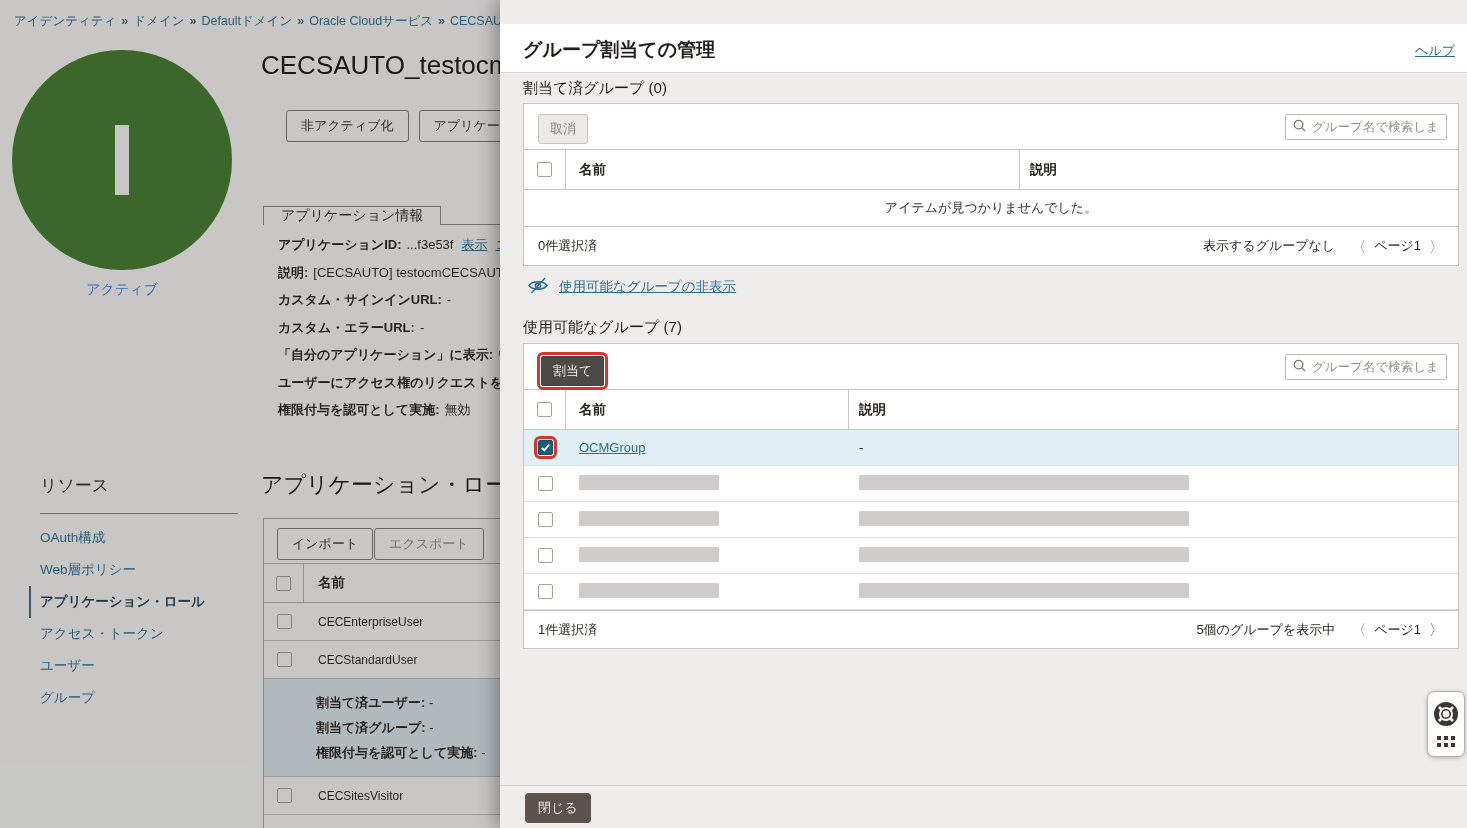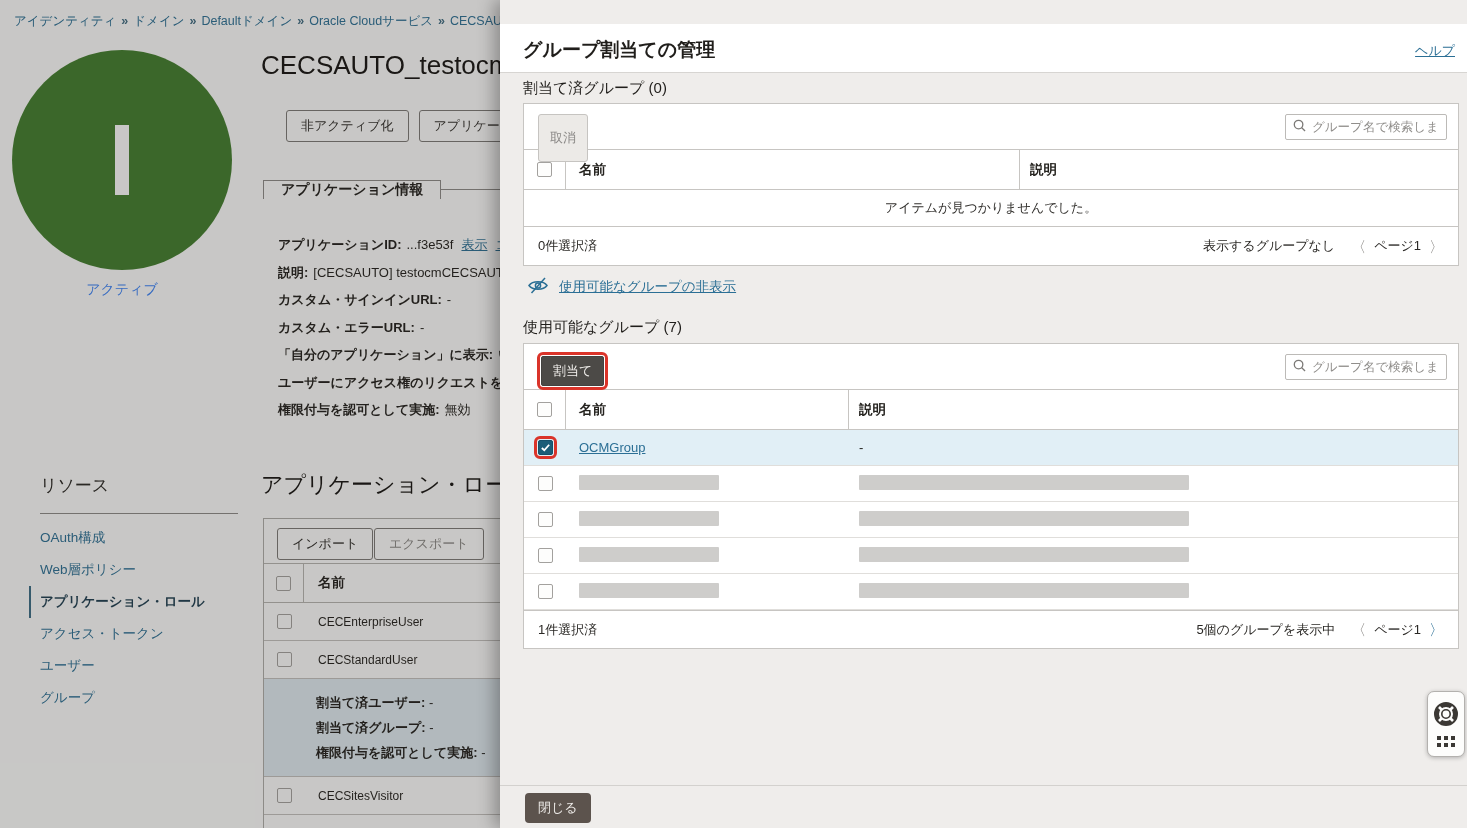--- a/index.html
+++ b/index.html
@@ -17,21 +17,21 @@
   .bgpage { position:absolute; inset:0; z-index:1; }
   .breadcrumb { position:absolute; left:14px; top:13px; font-size:12.5px; white-space:nowrap; }
   .breadcrumb a { color:#2b6f95; text-decoration:none; }
   .breadcrumb .sep { color:#3f6b82; margin:0 5px; font-weight:700; }
   .avatar { position:absolute; left:12px; top:50px; width:220px; height:220px; border-radius:50%; background:#417d2d; }
   .avatar .ibar { position:absolute; left:50%; top:75px; width:14px; height:70px; background:#fdfdfc; transform:translateX(-50%); }
   .avatar-status { position:absolute; left:12px; top:281px; width:220px; text-align:center; font-size:14px; color:#3b82f6; }
   .page-title { position:absolute; left:261px; top:50px; font-size:26px; color:#141210; white-space:nowrap; }
   .bg-actions { position:absolute; left:263px; top:110px; display:flex; gap:10px;margin-left:23px; }
   .btn-outline { border:1px solid #7b7976; background:#fdfdfc; color:#2f2d2a; font-size:13px; padding:6px 14px; border-radius:3px; white-space:nowrap; }
-  .tabstrip { position:absolute; left:263px; top:171px; width:340px; display:flex; align-items:center; height:36px;font-weight:bold; }
+  .tabstrip { position:absolute; left:263px; top:189px; width:340px; display:flex; align-items:flex-end; height:36px; }
   .tab { border:1px solid #8c8a87; border-bottom:none; padding:0 17px; display:flex; align-items:center; font-size:14px; color:#201e1b; }
   .tabline { flex:1; border-bottom:1px solid #8c8a87; }
   .info { position:absolute; left:278px; top:231px; font-size:13px; line-height:27.5px; white-space:nowrap; }
   .info b { font-weight:700; }
   .info .val { margin-left:5px; }
   .info a { color:#2b6f95; margin-left:8px; }
   .resources { position:absolute; left:40px; top:474px; width:200px; }
   .res-title { font-size:17px; color:#2a2825; }
   .res-rule { border:none; border-top:1px solid #8c8a87; margin:16px 0 8px 0; width:198px; }
   .res-item { height:32px; display:flex; align-items:center; font-size:13.5px; color:#2b6f95; cursor:pointer; }
@@ -58,21 +58,21 @@
   .red-ring { outline:3px solid #da342a; outline-offset:1px; }
 
   
   .drawer { position:absolute; left:500px; top:0; width:967px; height:828px; background:#efedeb; z-index:10; box-shadow:-6px 0 16px rgba(0,0,0,.3); }
   .d-header { position:absolute; top:0; left:0; right:0; height:49px; background:#fff; border-bottom:1px solid #d7d5d2;margin-top:24px; }
   .d-title { position:absolute; left:23px; top:13px; font-size:19px; font-weight:700; color:#201e1b; }
   .help-link { position:absolute; right:12px; top:18px; font-size:13px; color:#2b6f95; }
   .sec-label { position:absolute; left:23px; font-size:15px; color:#201e1b; }
   .card { position:absolute; left:23px; right:8px; background:#fff; border:1px solid #c7c5c2; }
   .tb { height:46px; border-bottom:1px solid #c7c5c2; position:relative; }
-  .btn-muted { position:absolute; left:14px; top:10px; padding:14px 11px; font-size:13px; color:#8a8886; background:#eceae7; border:1px solid #c6c4c1; border-radius:3px; }
+  .btn-muted { position:absolute; left:14px; top:10px; padding:5px 11px; font-size:13px; color:#8a8886; background:#eceae7; border:1px solid #c6c4c1; border-radius:3px; }
   .btn-dark { position:absolute; left:17px; top:12px; padding:5px 11px; font-size:13px; color:#f4f2ef; background:#4c4a47; border:1px solid #434240; border-radius:2px; }
   .search { position:absolute; right:11px; top:10px; width:162px; height:26px; background:#fff; border:1px solid #bcbab7; border-radius:2px; display:flex; align-items:center; padding:0 7px; gap:6px; }
   .search input { border:none; outline:none; flex:1; min-width:0; font-size:12.5px; color:#333; background:transparent; font-family:"Liberation Sans",sans-serif; }
   .search input::placeholder { color:#908e8b; }
   .thead { height:40px; border-bottom:1px solid #c7c5c2; display:flex; align-items:stretch; font-weight:700; font-size:13.5px; color:#25231f; }
   .col-cb { width:42px; display:flex; align-items:center; justify-content:center; border-right:1px solid #c7c5c2; }
   .col-name { display:flex; align-items:center; padding-left:13px; border-right:1px solid #c7c5c2; }
   .card1 .col-name { width:454px; }
   .card2 .col-name { width:283px; }
   .col-desc { flex:1; display:flex; align-items:center; padding-left:10px; }

